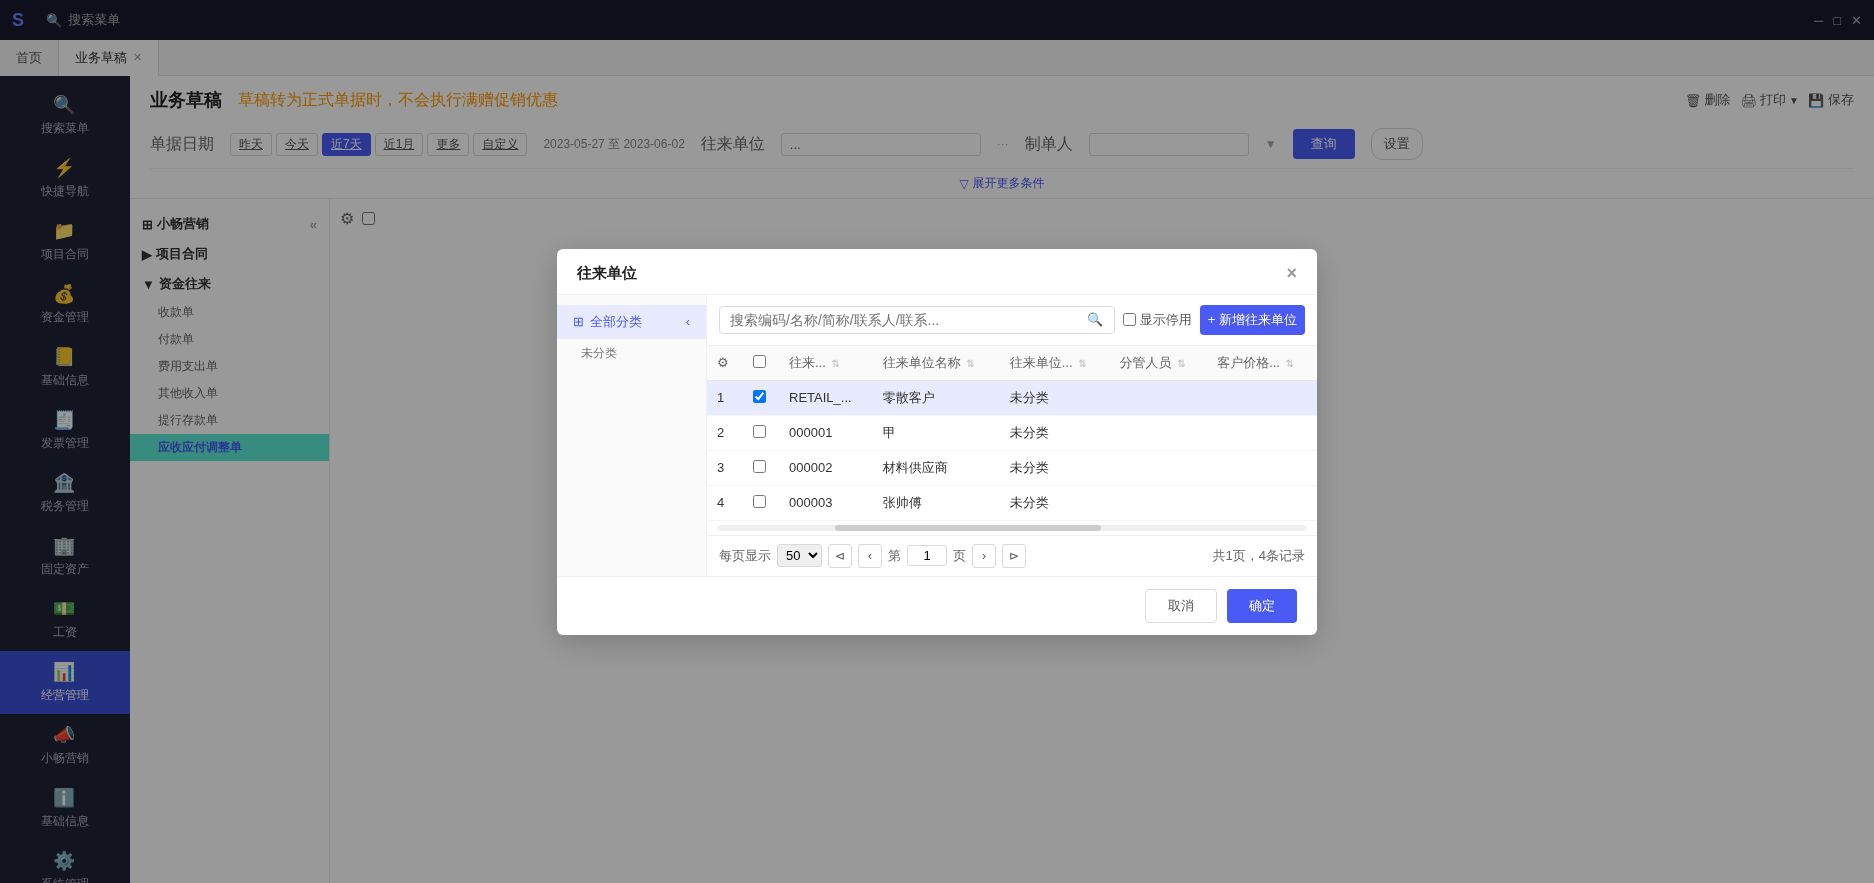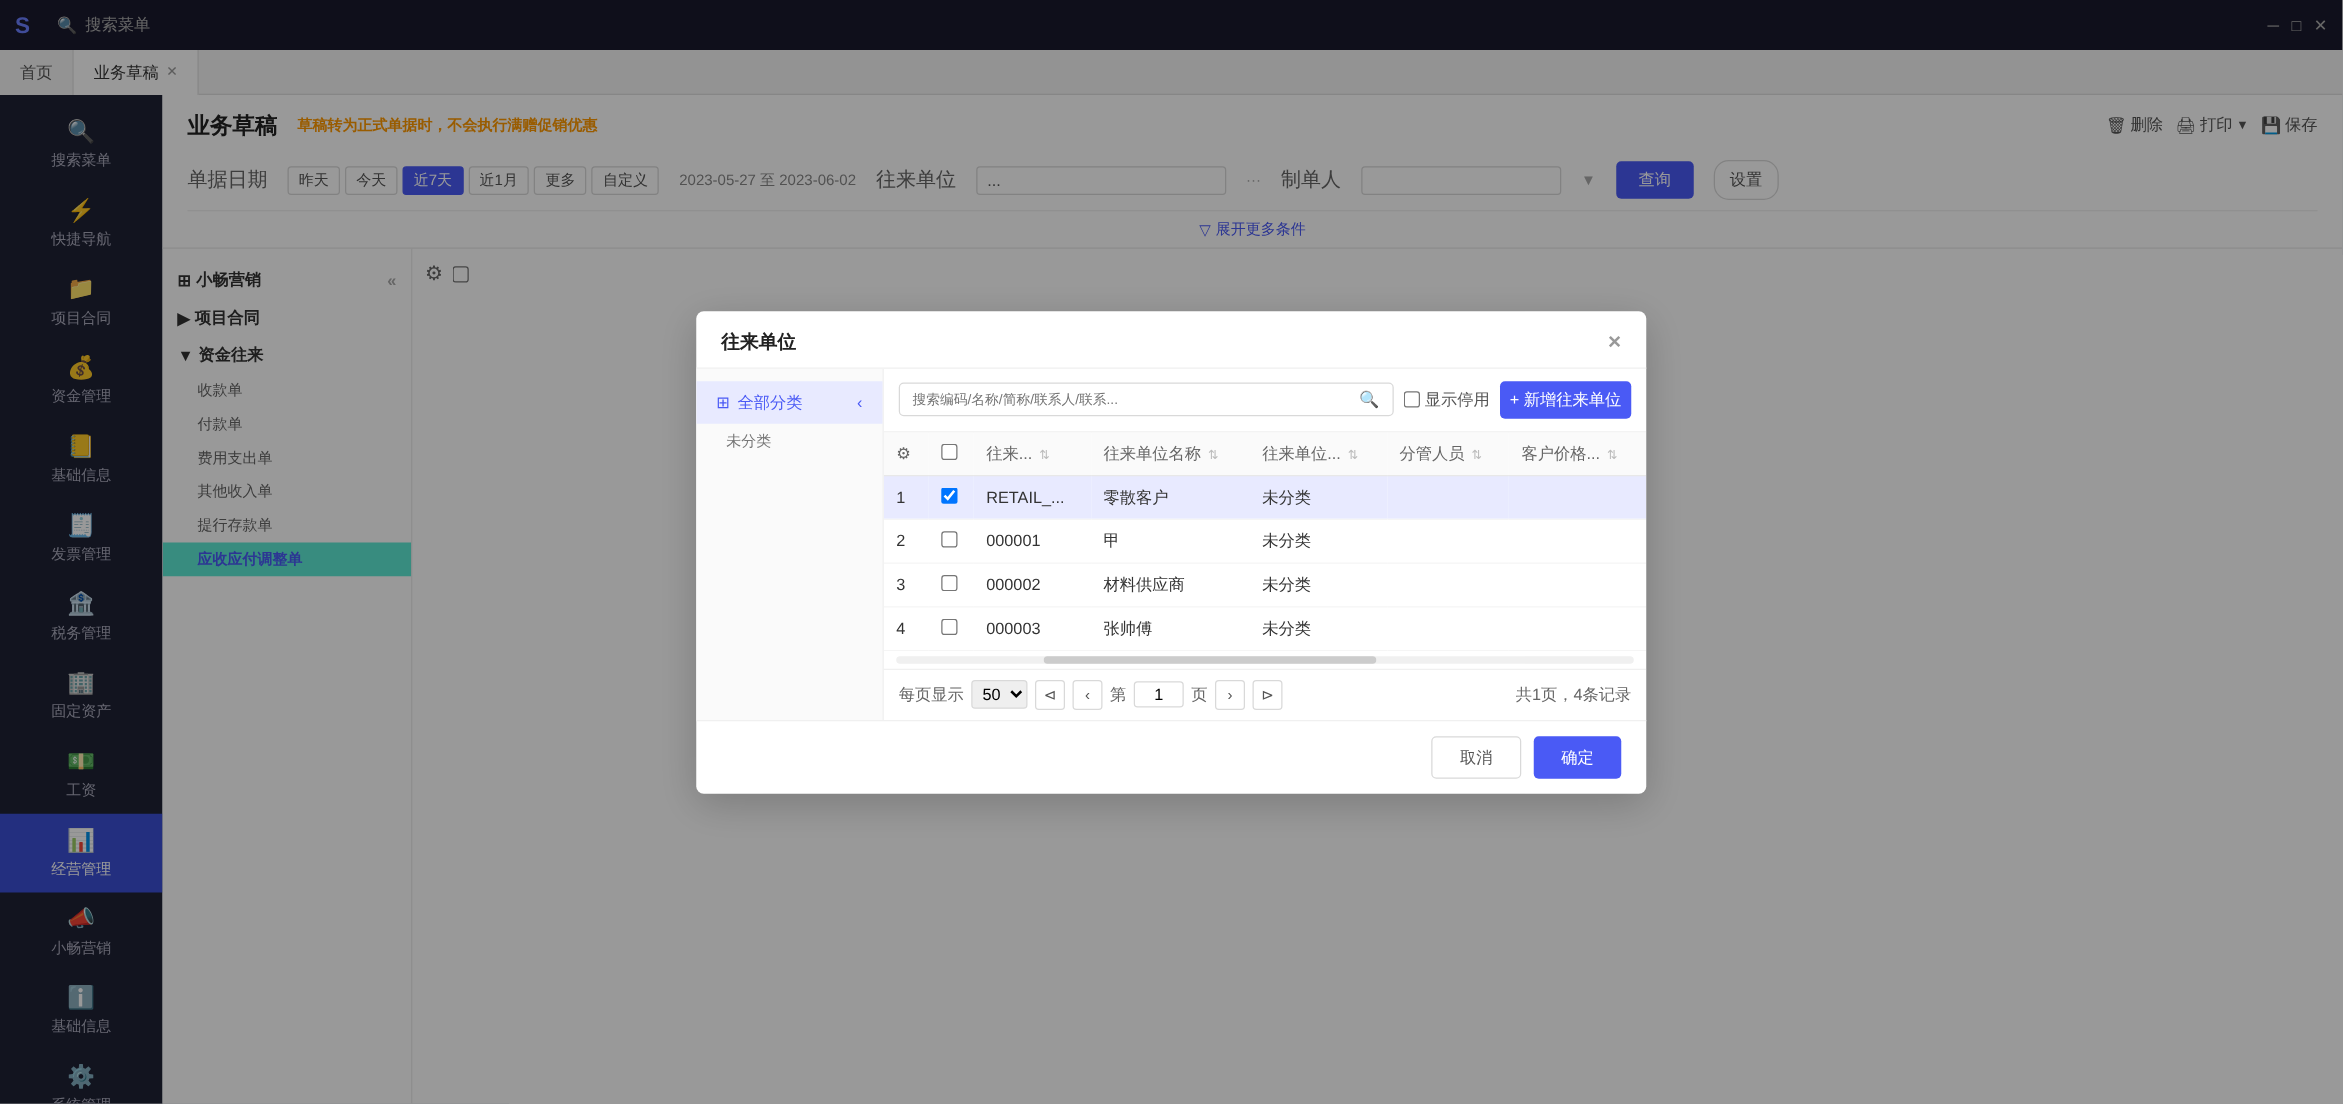--- a/index.html
+++ b/index.html
@@ -81,33 +81,33 @@
     .page-header {
       background: #fff;
       padding: 12px 20px 0 20px;
       border-bottom: 1px solid #e8e8e8;
     }
     .page-title-row {
       display: flex; align-items: center; gap: 16px;
       margin-bottom: 8px;
     }
     .page-title { font-size: 18px; font-weight: bold; color: #222; }
-    .page-subtitle { font-size: 12px; color: #ff9900; font-weight: bold; }
+    .page-subtitle { font-size: 16px; color: #ff9900; }
 
     
     .filter-bar {
       display: flex; align-items: center; gap: 16px;
       padding: 8px 0;
       flex-wrap: wrap;
     }
     .filter-label { color: #666; white-space: nowrap; text-align: right; }
     .date-filter-btns { display: flex; gap: 4px; }
     .date-btn {
       padding: 2px 8px; font-size: 12px; border: 1px solid #d9d9d9;
-      background: #fff; border-radius: 3px; cursor: pointer; color: #555;
+      background: #fff; border-radius: 3px; cursor: pointer; color: #555; text-decoration: underline;
     }
     .date-btn.active { background: #4a5af5; color: #fff; border-color: #4a5af5; }
     .date-range { font-size: 12px; color: #888; }
     .filter-select {
       border: 1px solid #d9d9d9; border-radius: 3px; padding: 3px 8px;
       font-size: 13px; width: 160px; color: #555; background: #fff;
     }
     .expand-more {
       color: #4a5af5; font-size: 12px; cursor: pointer;
       display: flex; align-items: center; gap: 4px;
@@ -506,21 +506,21 @@
         </div>
         <div class="modal-left-sub">
           <span>未分类</span>
         </div>
       </div>
 
       <div class="modal-right">
 
         <div class="modal-toolbar">
           <div class="modal-search">
-            <input type="text" style="border: none; outline: none; font-size: 11px; color: #404040; flex: 1 1 0%; background: transparent; width: 220px;" placeholder="搜索编码/名称/简称/联系人/联系...">
+            <input type="text" style="border: none; outline: none; font-size: 14px; color: #404040; flex: 1 1 0%; background: transparent; width: 220px;" placeholder="搜索编码/名称/简称/联系人/联系...">
             <span style="color:#aaa;">🔍</span>
           </div>
           <label class="modal-checkbox-label">
             <input type="checkbox" style="">
             <span>显示停用</span>
           </label>
           <button class="btn-add-new">+ 新增往来单位</button>
         </div>
 
         <div class="modal-table">

